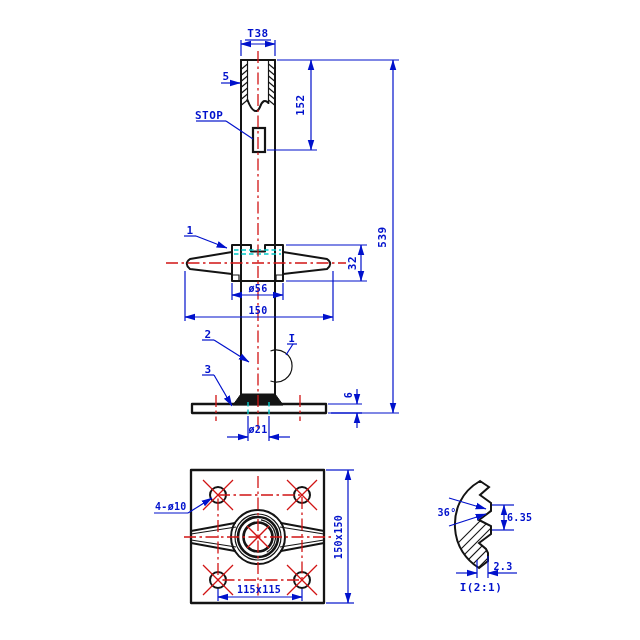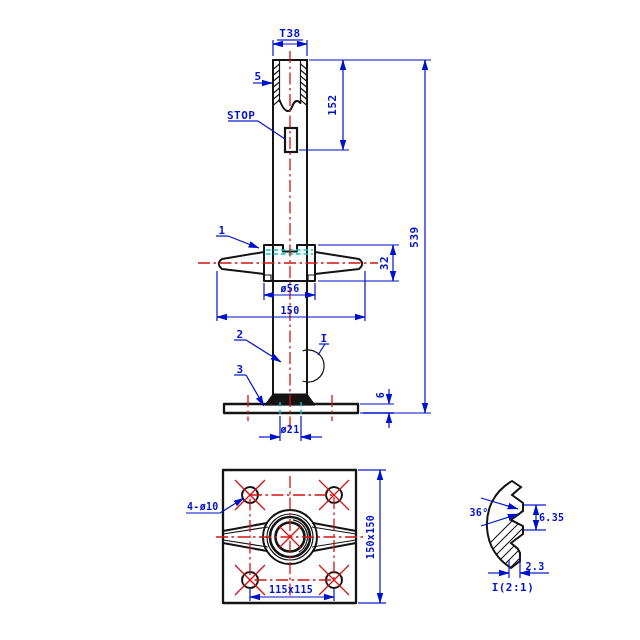--- a/index.html
+++ b/index.html
@@ -1,17 +1,17 @@
 <!DOCTYPE html>
 <html><head>
 <meta charset="utf-8">
 <style>
   html,body{margin:0;padding:0;background:#ffffff;}
   .stage{position:relative;width:544px;height:640px;background:#ffffff;overflow:hidden;
-         font-family:"DejaVu Sans Mono", monospace;padding-left:32px;}
+         font-family:"DejaVu Sans Mono", monospace;}
   svg{display:block}
   .t  {font:bold 11px "DejaVu Sans Mono", monospace; fill:#0011cc; letter-spacing:0.5px;}
   .ts {font:bold 10px "DejaVu Sans Mono", monospace; fill:#0011cc; letter-spacing:0.3px;}
   .geo {stroke:#141414; stroke-width:2;   fill:none; stroke-linecap:round; stroke-linejoin:round;}
   .geoH{stroke:#141414; stroke-width:2.3; fill:none; stroke-linejoin:round;}
   .geoT{stroke:#141414; stroke-width:1.2; fill:none;}
   .dim {stroke:#0011cc; stroke-width:1.2; fill:none;}
   .cl  {stroke:#d11414; stroke-width:1.3; fill:none; stroke-dasharray:12 3.5 2.5 3.5;}
   .clS {stroke:#d11414; stroke-width:1.3; fill:none;}
   .hid {stroke:#00c9c9; stroke-width:1.4; fill:none; stroke-dasharray:4.5 3;}

